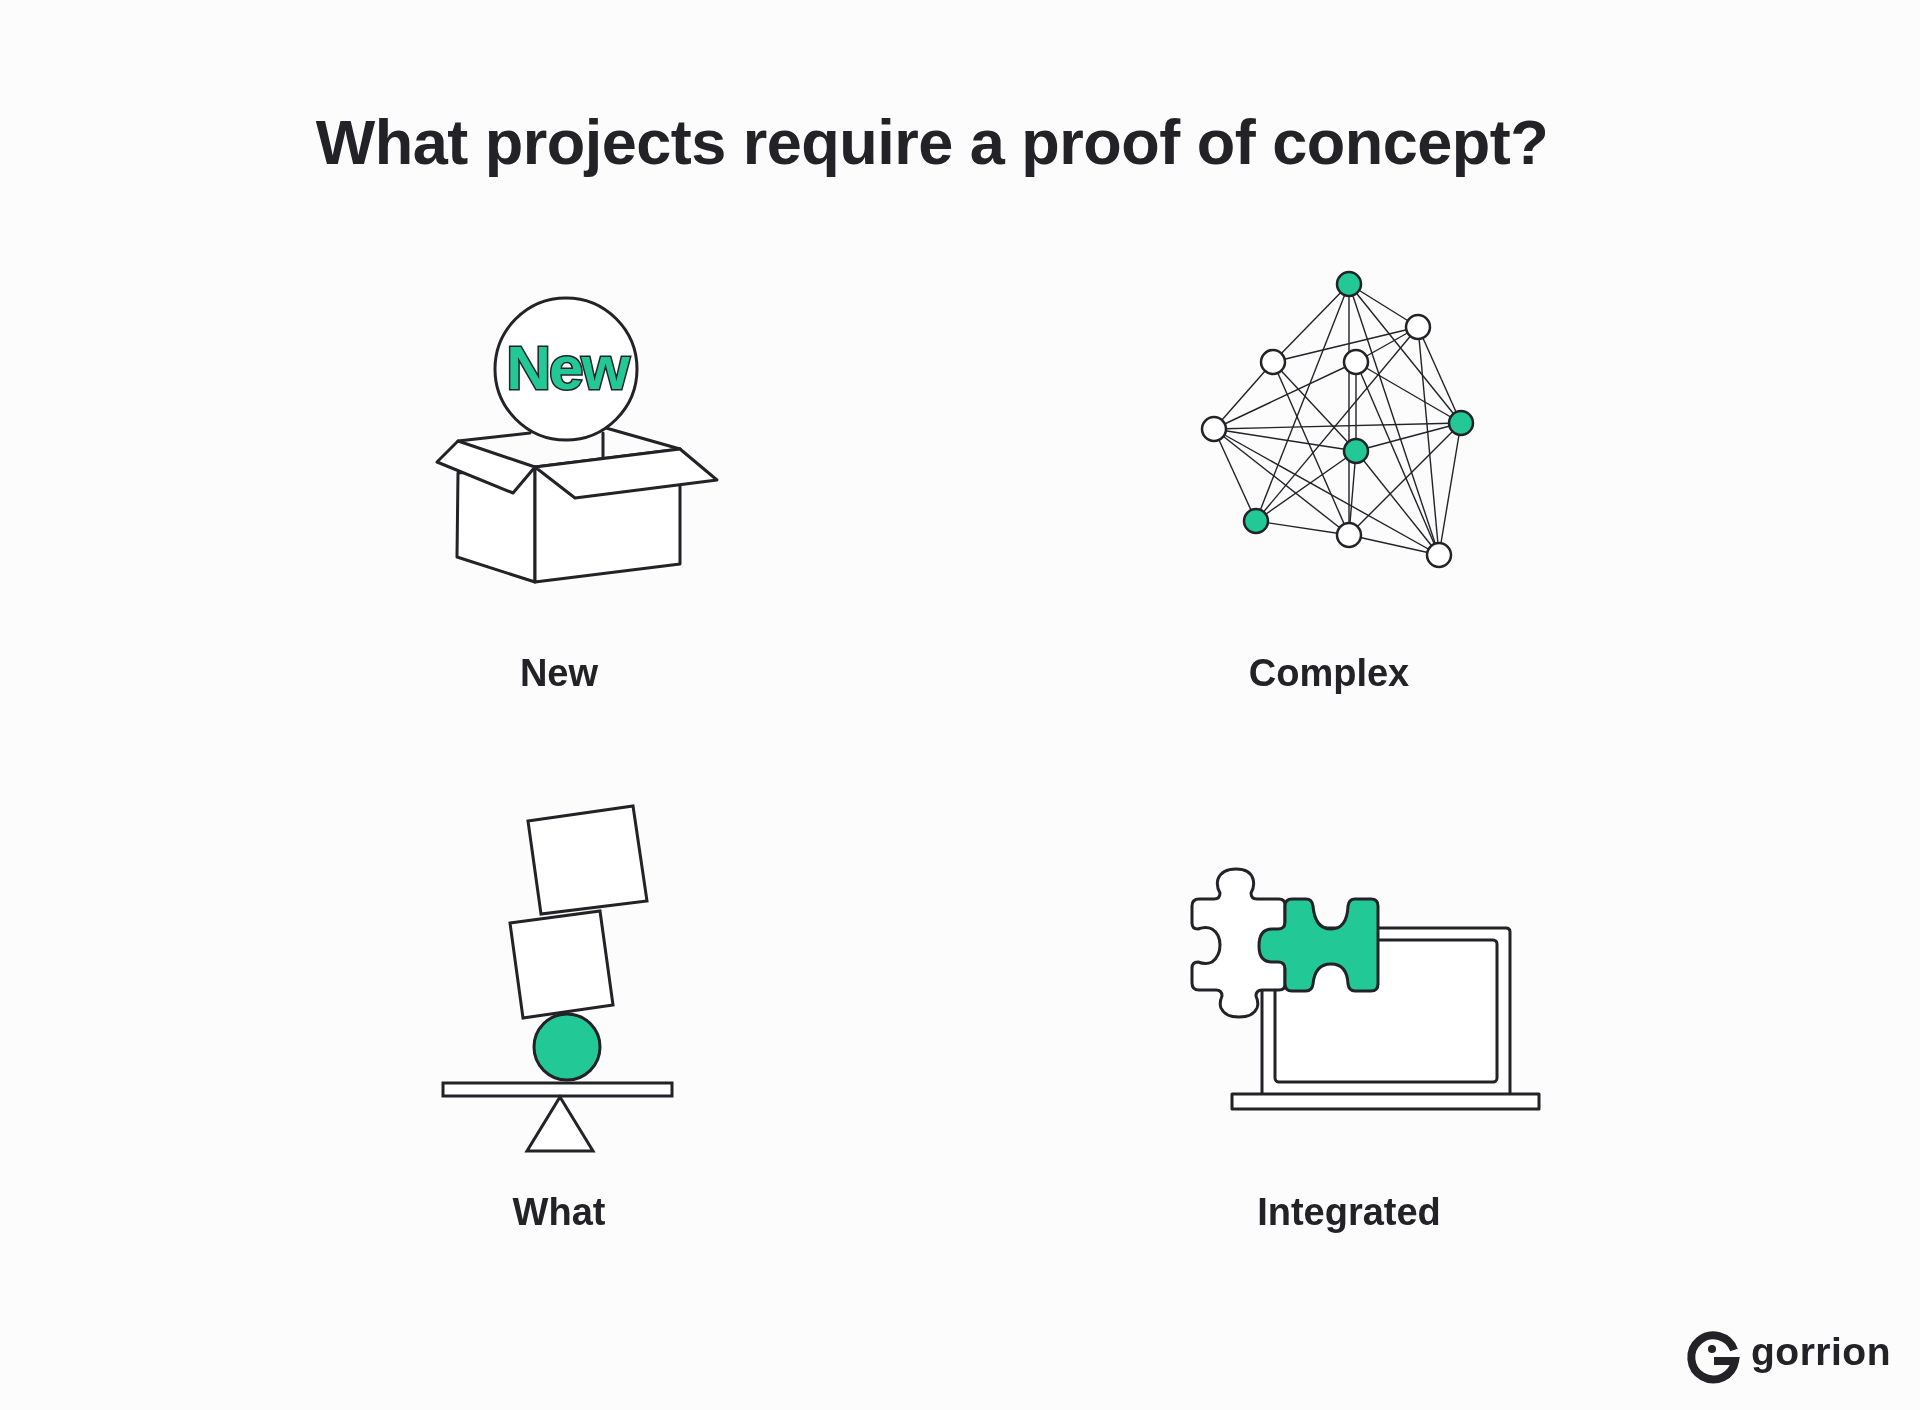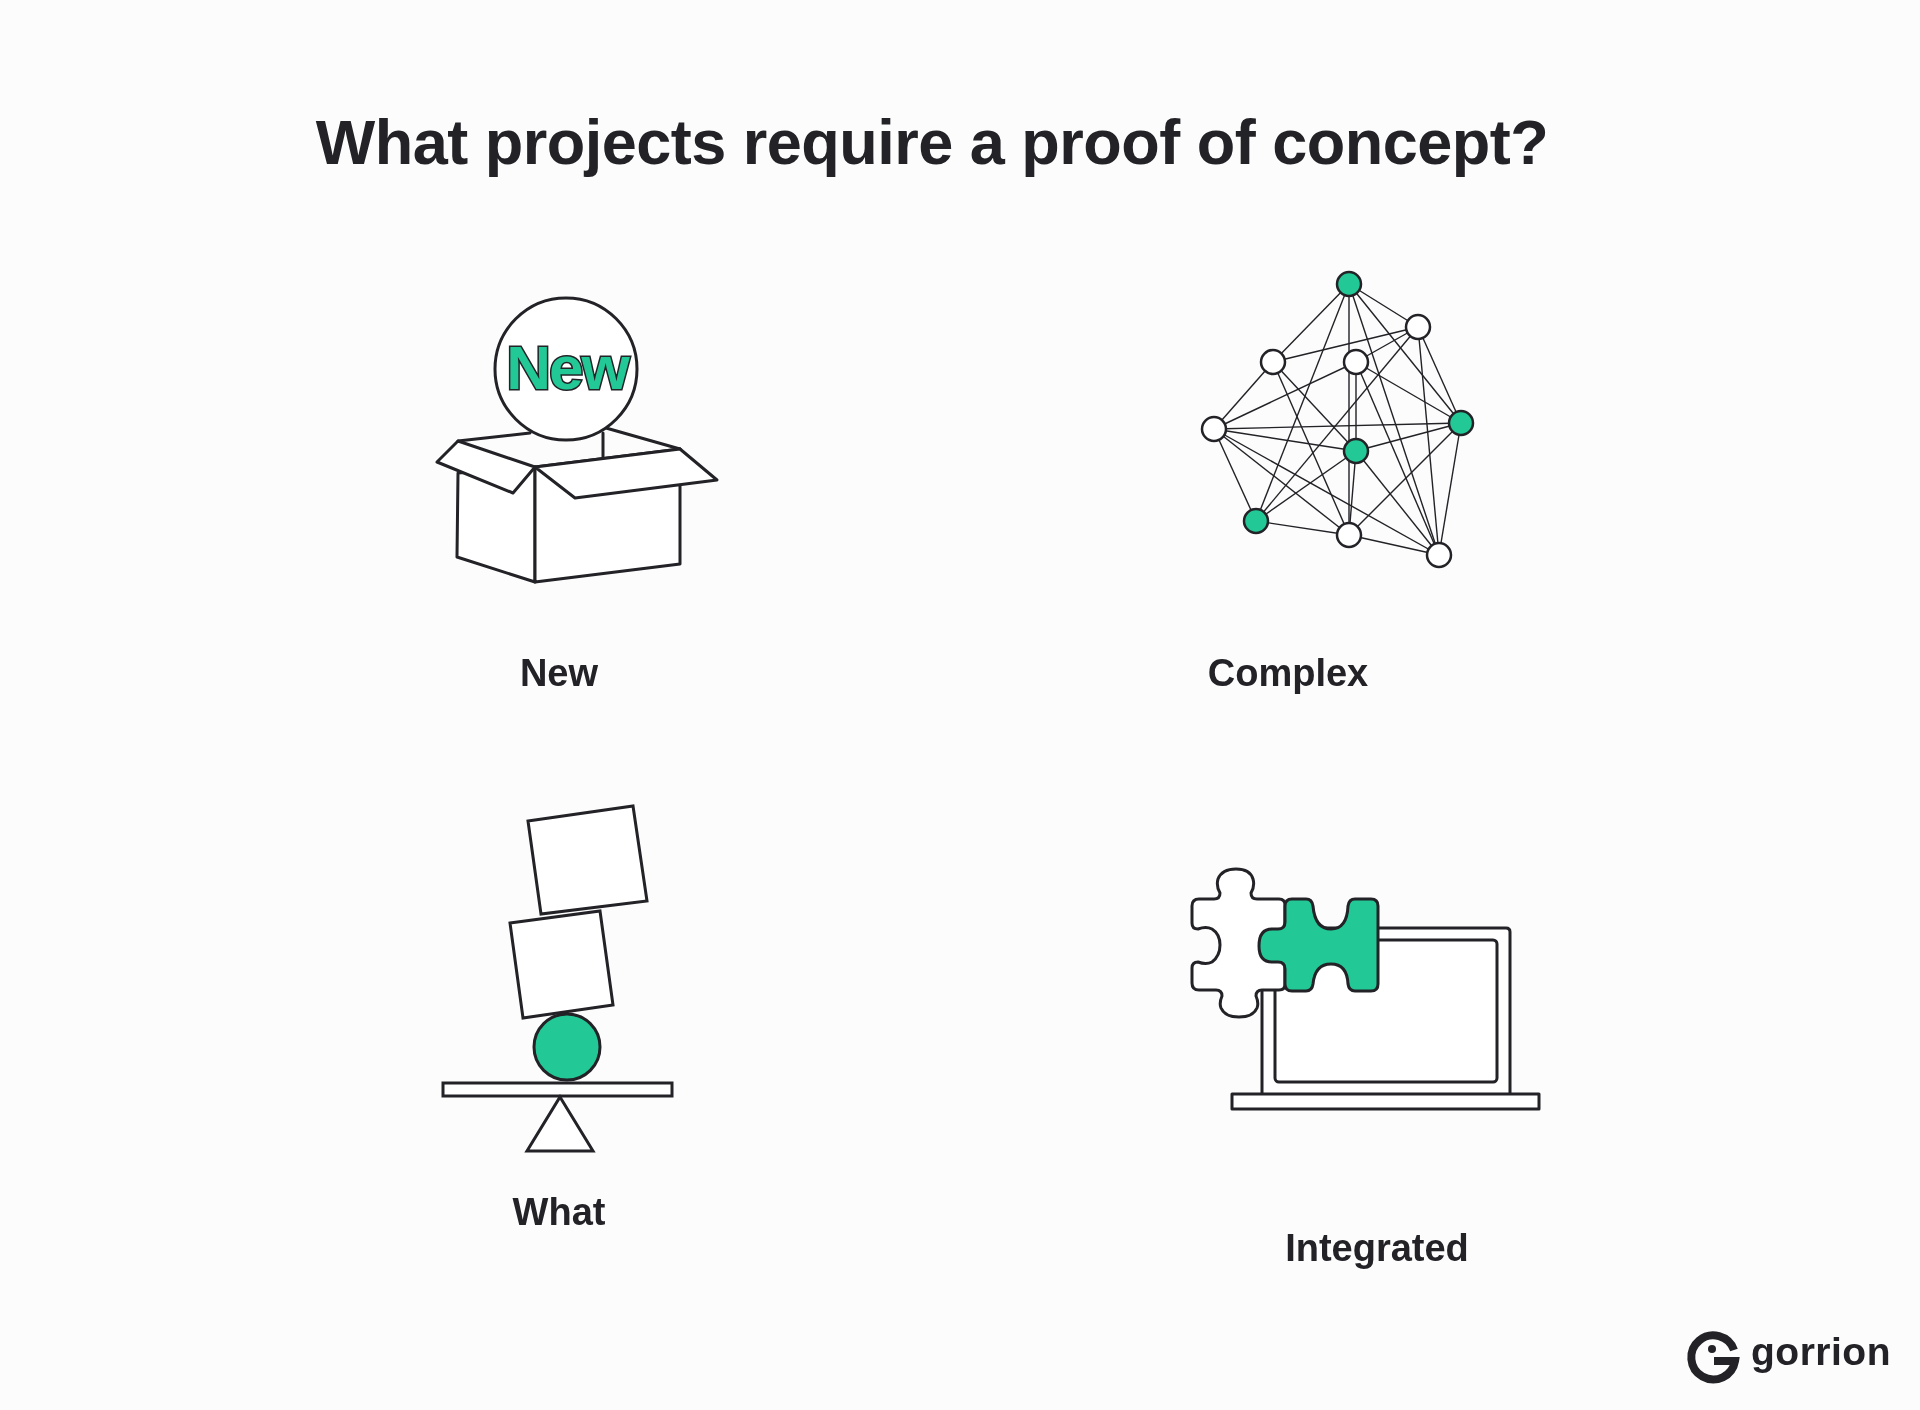--- a/index.html
+++ b/index.html
@@ -186,17 +186,17 @@
          Q1285,899 1292,899 Z"></path>
   </g>
 
   <g>
     <path d="M1734,1350 A22,22 0 1 0 1735,1361 L1714,1361" fill="none" stroke="#222227" stroke-width="8" stroke-linecap="butt"></path>
     <circle cx="1712" cy="1349" r="4" fill="#222227"></circle>
   </g>
 </svg>
 
 <div class="label" style="left:359px; top:650px;">New</div>
-<div class="label" style="left:1088px; top:650px;">Complex</div>
+<div class="label" style="left:1129px; top:650px;">Complex</div>
 <div class="label" style="left:359px; top:1189px;">What</div>
-<div class="label" style="left:1177px; top:1189px;margin-top:36px;">Integrated</div>
+<div class="label" style="left:1149px; top:1189px;">Integrated</div>
 
 <div class="logo-text">gorrion</div>
 
 </body></html>

